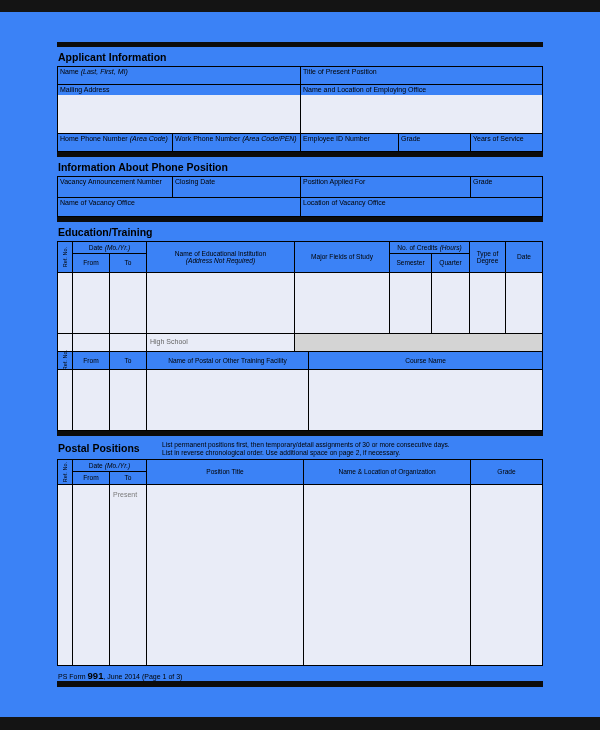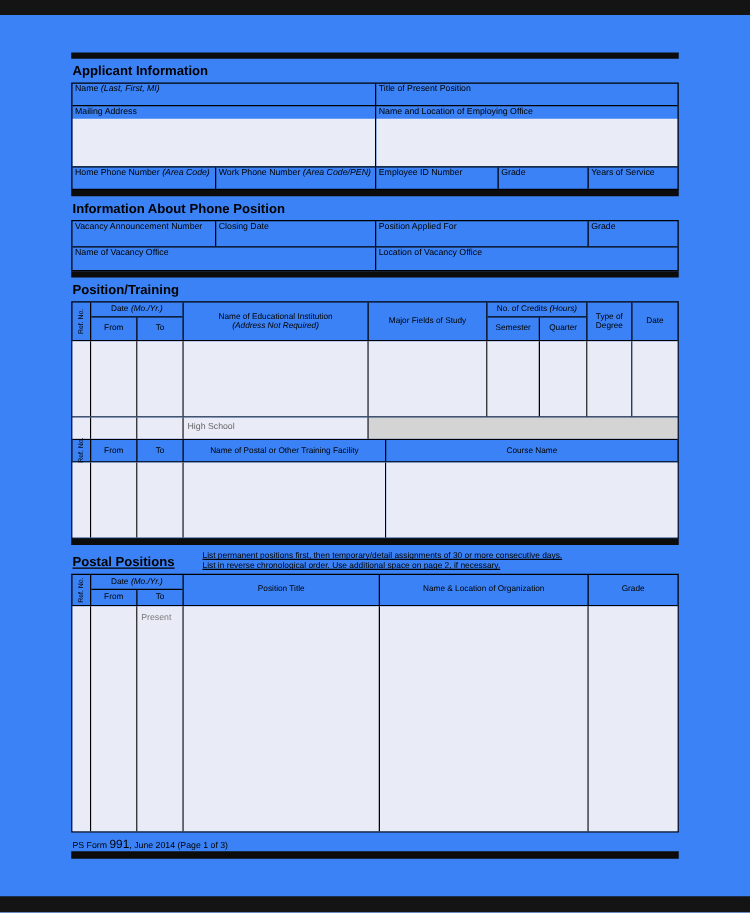--- a/index.html
+++ b/index.html
@@ -36,25 +36,25 @@
   .ghost2{color:#7a7a7a;font-size:7px;line-height:8px;padding:6px 2px 1px 3px;display:block;}
   .w15{width:15px;flex:0 0 15px;} .w36{width:36px;flex:0 0 36px;} .w37{width:37px;flex:0 0 37px;}
   .w38{width:38px;flex:0 0 38px;} .w42{width:42px;flex:0 0 42px;} .w72{width:72px;flex:0 0 72px;}
   .w74{width:74px;flex:0 0 74px;} .w80{width:80px;flex:0 0 80px;} .w95{width:95px;flex:0 0 95px;}
   .w98{width:98px;flex:0 0 98px;} .w115{width:115px;flex:0 0 115px;} .w128{width:128px;flex:0 0 128px;}
   .w148{width:148px;flex:0 0 148px;} .w157{width:157px;flex:0 0 157px;} .w162{width:162px;flex:0 0 162px;}
   .w167{width:167px;flex:0 0 167px;} .w170{width:170px;flex:0 0 170px;} .w243{width:243px;flex:0 0 243px;}
   .grow{flex:1 1 auto;min-width:0;}
   .hr17{height:17px;} .hr18{height:18px;} .hr20{height:20px;} .hr24{height:24px;}
   .hr30{height:30px;} .hr48{height:48px;} .hr60{height:60px;} .hr180{height:180px;}
-  .pheadrow{display:flex;align-items:flex-end;padding:3px 0 2px 0;text-decoration:underline;}
+  .pheadrow{display:flex;align-items:center;padding:3px 0 2px 0;}
   .ph{padding:1px;width:103px;flex:0 0 103px;}
   .notes{font-size:6.7px;line-height:8px;padding-top:2px;}
   .footer{margin-top:4px;font-size:7px;padding-left:1px;height:11px;}
-  .ftnum{font-weight:normal;font-size:9.5px;}
+  .ftnum{font-weight:bold;font-size:9.5px;}
   .footbar{height:6px;background:#0c0c0c;}
 </style>
 </head>
 <body>
 
 <div class="page">
   <div class="band top"></div>
 
   <div class="content">
     <div class="sp"></div>
@@ -121,21 +121,21 @@
         <div class="cell w243">
           <div class="lbl">Name of Vacancy Office</div>
         </div>
         <div class="cell grow">
           <div class="lbl">Location of Vacancy Office</div>
         </div>
       </div>
     </div>
 
     <div class="secbar"></div>
-    <h2>Position/Training</h2>
+    <h2>Education/Training</h2>
 
     <div class="tbl">
       <div class="row hr30">
         <div class="cell w15 vcell">
             <span class="vtext">Ref. No.</span>
           </div>
         <div class="col w74">
           <div class="tiertop">
               <span>Date</span>
               <i>(Mo./Yr.)</i>

